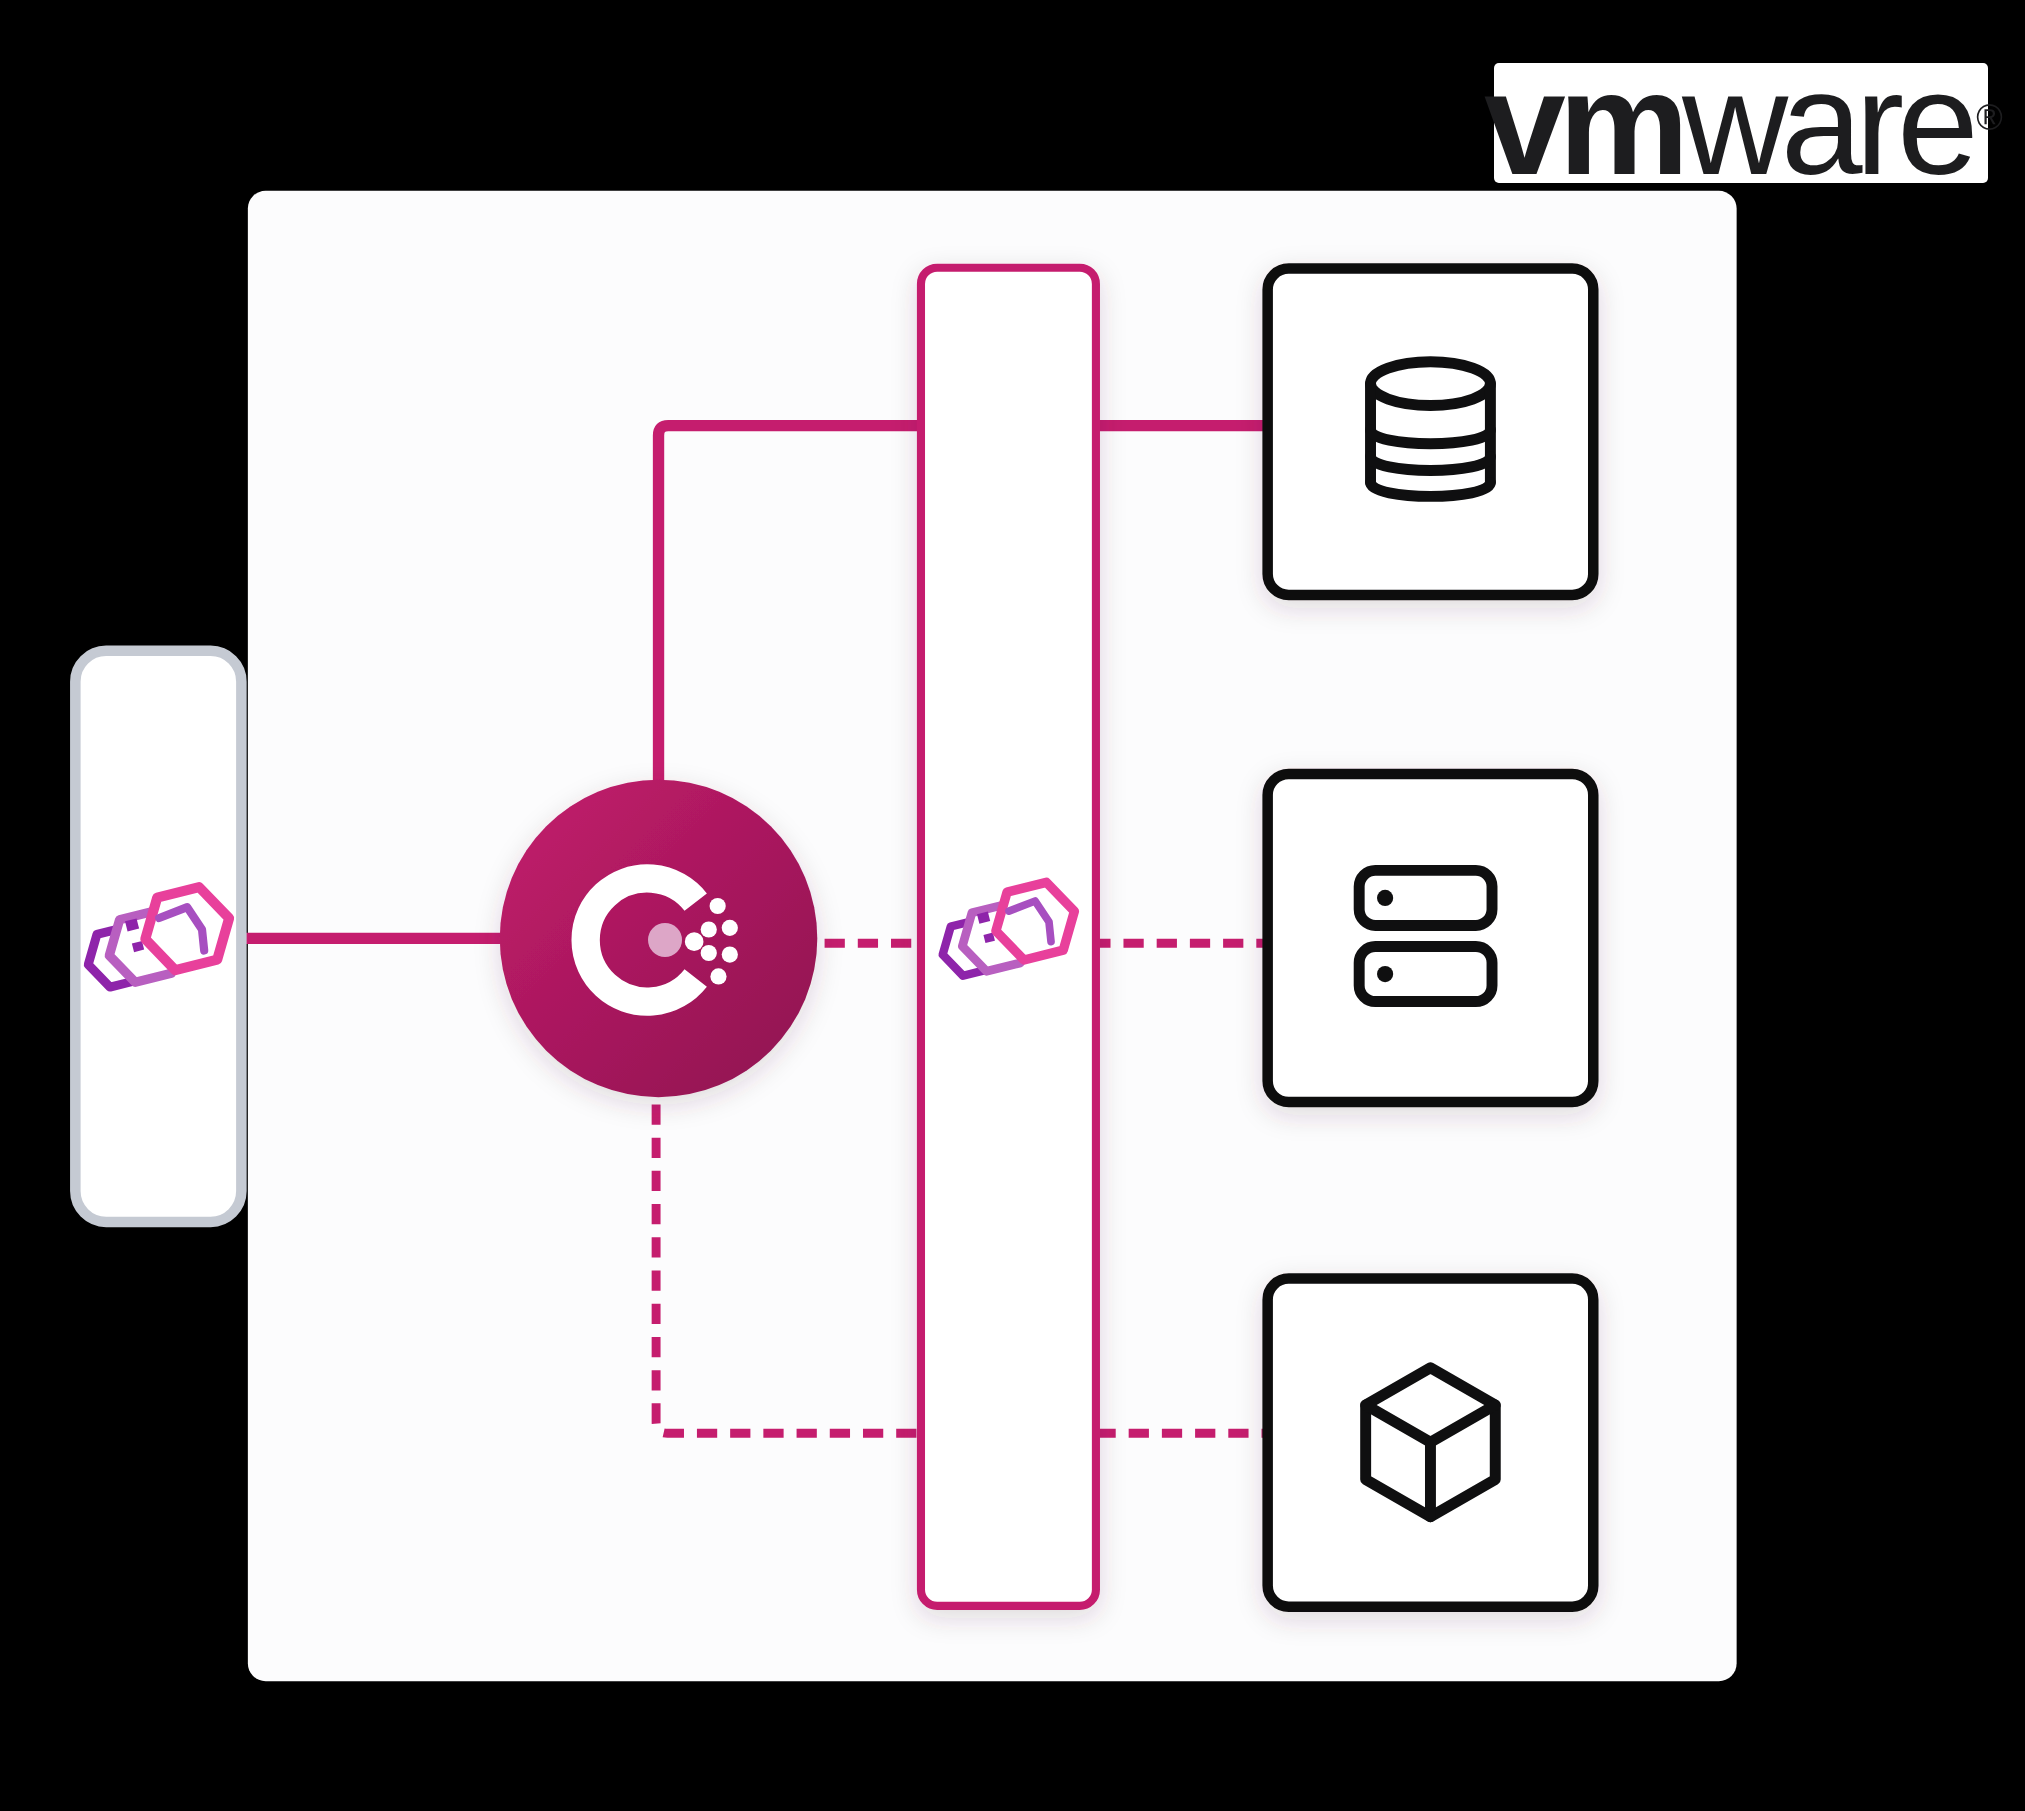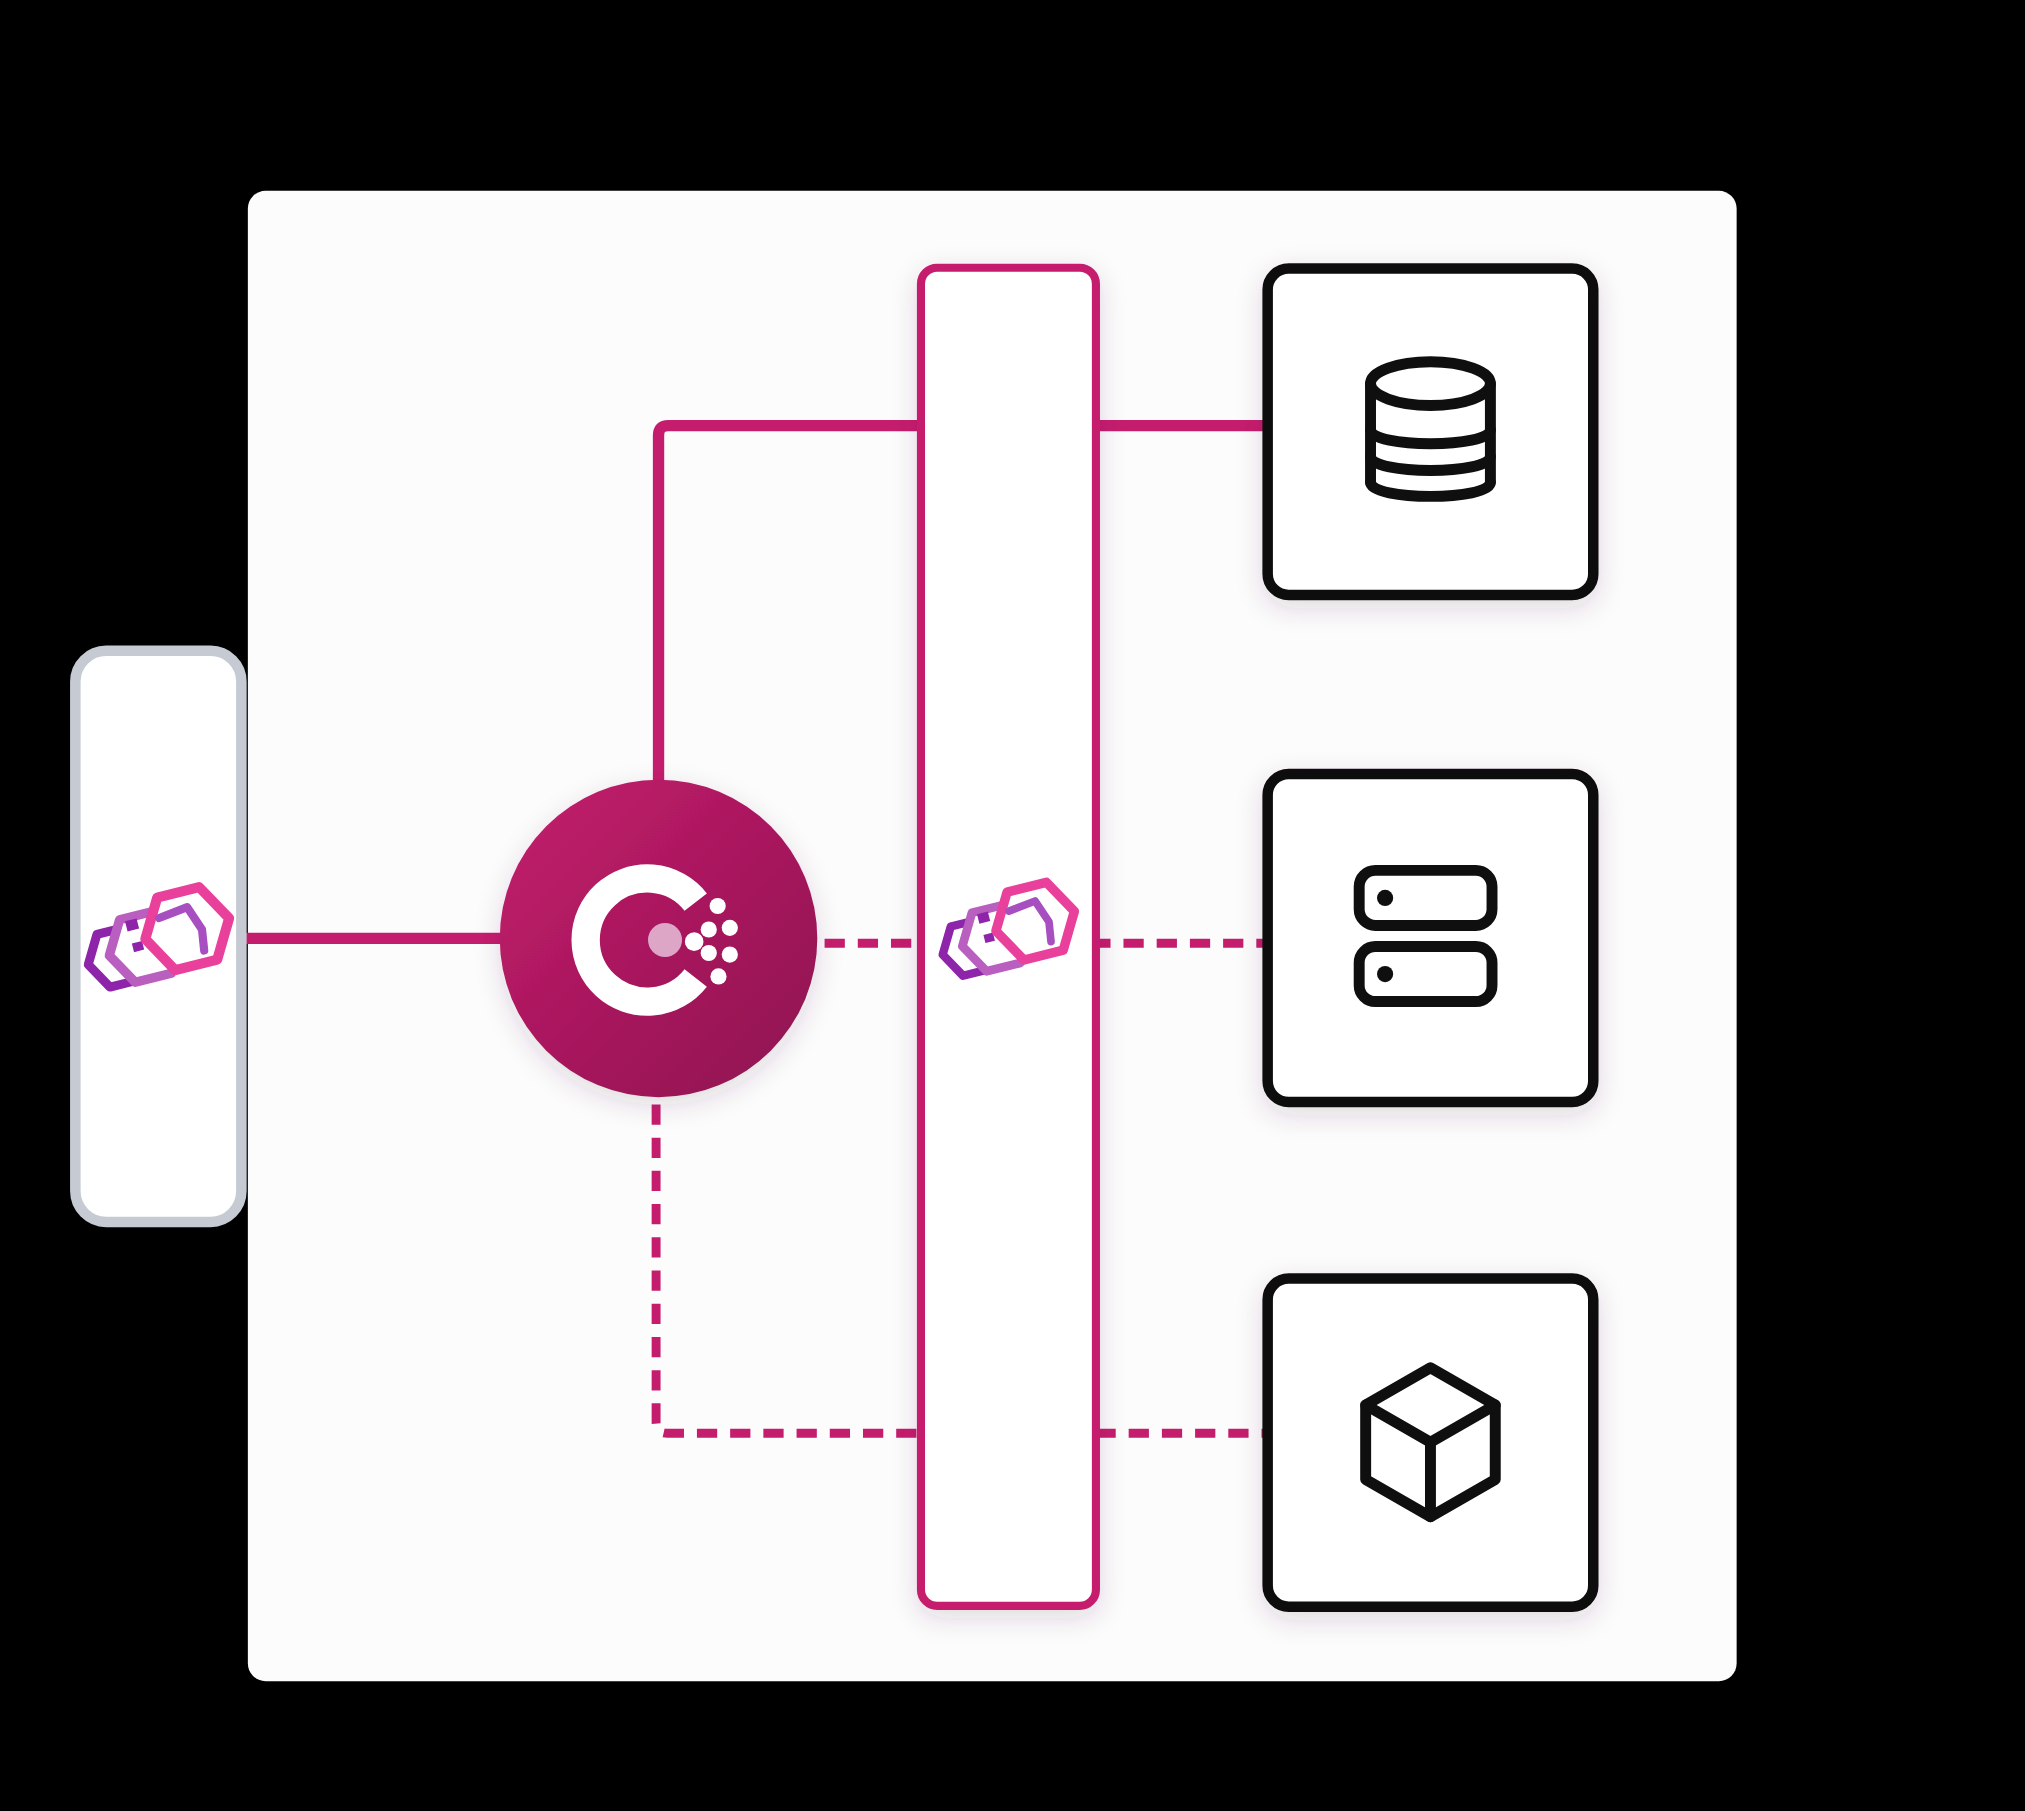--- a/index.html
+++ b/index.html
@@ -49,20 +49,23 @@
   .hx-dot{fill:var(--hex-purple,#8e24aa);stroke:none;}
   .consul-white{fill:#ffffff;}
   .consul-ring{fill:none;stroke:#ffffff;stroke-width:35;}
   .consul-core{fill:var(--consul-dot,#dda6c7);}
 </style>
 </head>
 <body>
 
 <div class="stage">
 
+  <div class="logo-box">
+    <div class="logo-text"><span class="logo-bold">vm</span><span class="logo-light">ware</span><span class="logo-reg">®</span></div>
+  </div>
 
   <svg width="2025" height="1812" viewBox="0 0 2500 2236">
     <defs>
       <linearGradient id="cgrad" x1="0" y1="0" x2="1" y2="1">
         <stop offset="0" style="stop-color:var(--circle-grad-start,#c41e6c)"></stop>
         <stop offset="1" style="stop-color:var(--circle-grad-end,#8e1150)"></stop>
       </linearGradient>
       <filter id="soft" x="-40%" y="-40%" width="180%" height="180%">
         <feDropShadow dx="0" dy="10" stdDeviation="16" flood-color="#4a3340" flood-opacity="0.16"></feDropShadow>
       </filter>

